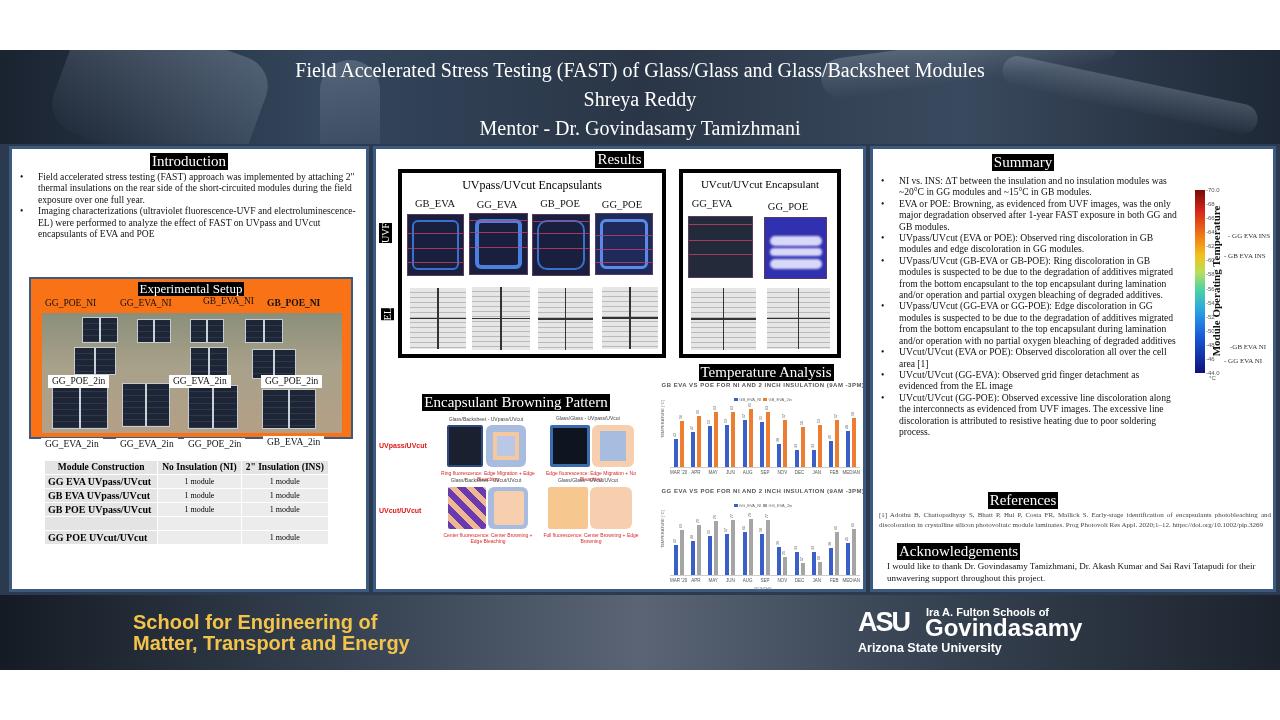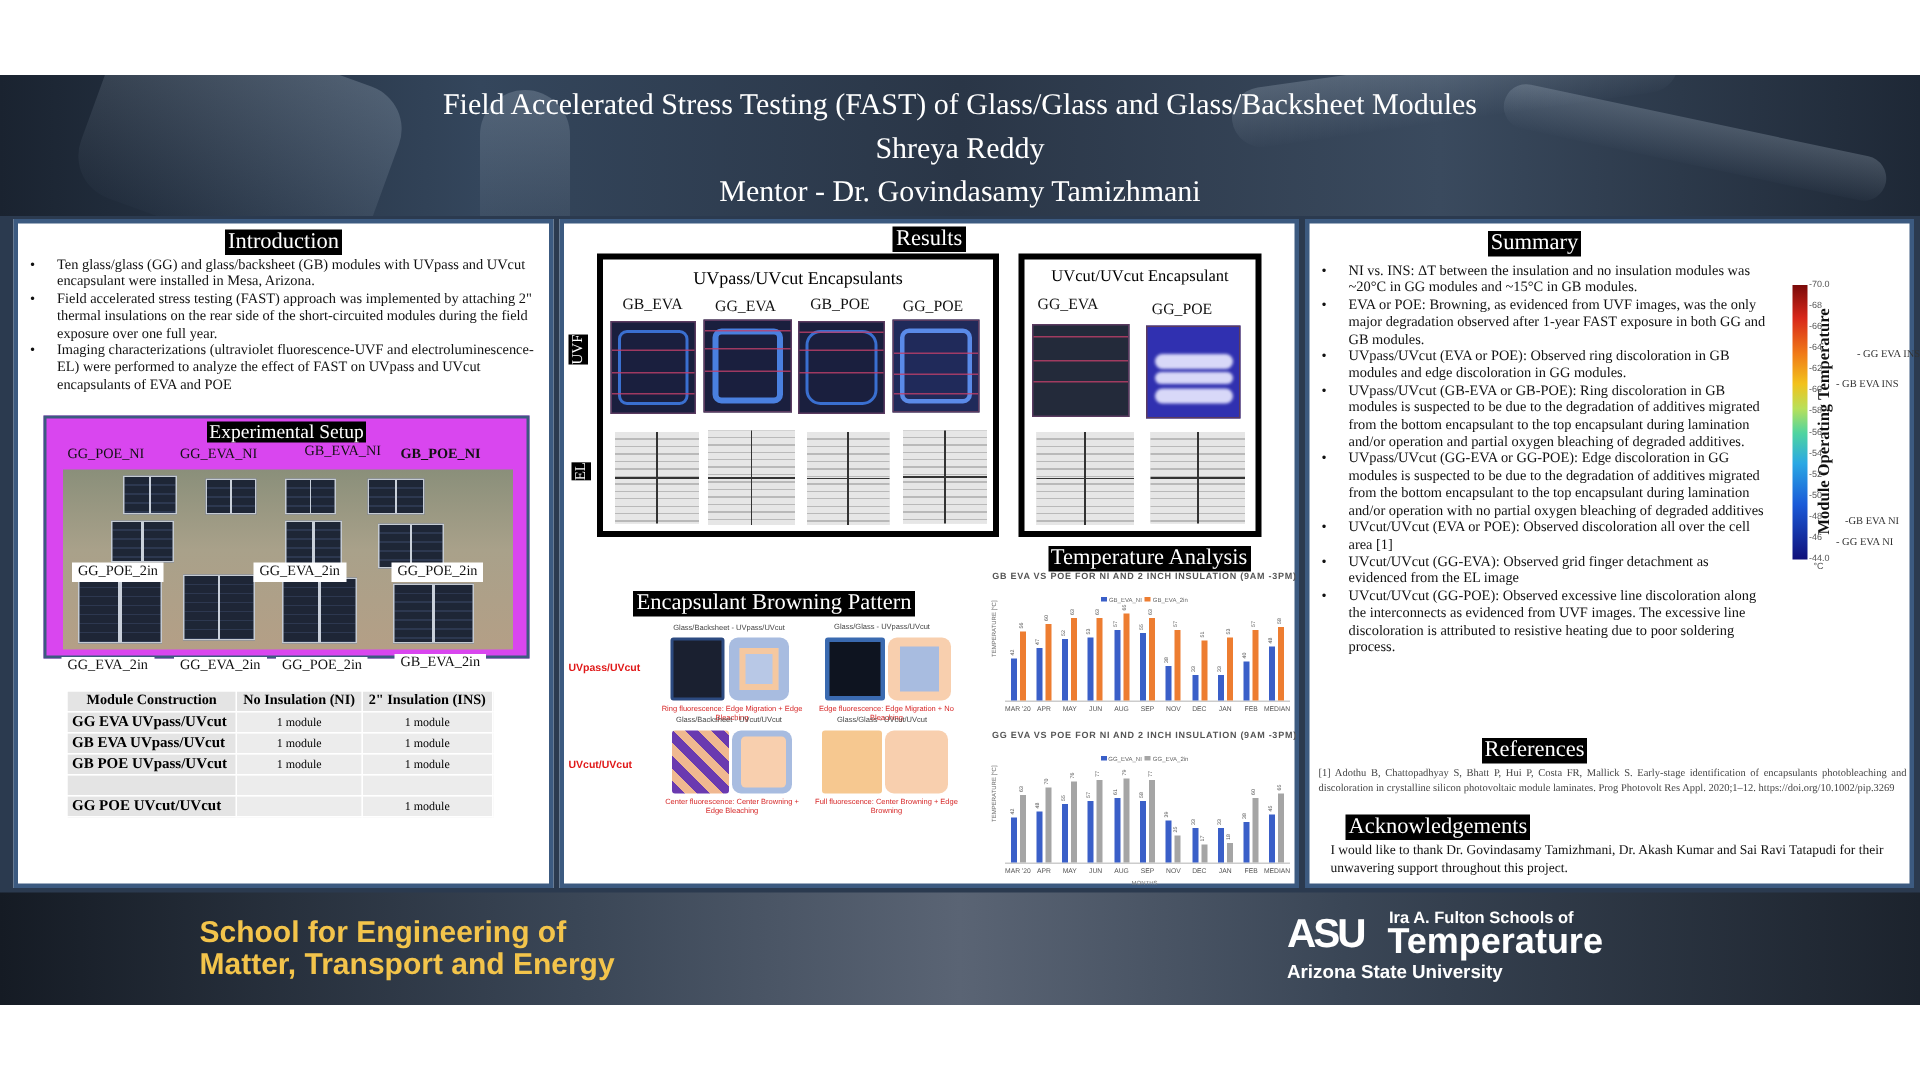--- a/index.html
+++ b/index.html
@@ -91,26 +91,25 @@
     <div class="title" style="top:8px;">Field Accelerated Stress Testing (FAST) of Glass/Glass and Glass/Backsheet Modules</div>
     <div class="title" style="top:37px;">Shreya Reddy</div>
     <div class="title" style="top:66px;">Mentor - Dr. Govindasamy Tamizhmani</div>
   </div>
 
   <div class="panel" style="left:9px;top:96px;width:360px;height:446px;">
     <div class="center" style="margin-top:3px;">
       <span class="sec-title">Introduction</span>
     </div>
     <ul class="bullets" style="margin-top:1px;">
-      <li>Ten glass/glass (GG) and glass/backsheet (GB) modules with UVpass and UVcut encapsulant were installed in Mesa, Arizona.</li>
       <li>Field accelerated stress testing (FAST) approach was implemented by attaching 2" thermal insulations on the rear side of the short-circuited modules during the field exposure over one full year.</li>
       <li>Imaging characterizations (ultraviolet fluorescence-UVF and electroluminescence-EL) were performed to analyze the effect of FAST on UVpass and UVcut encapsulants of EVA and POE</li>
     </ul>
 
-    <div style="position:absolute;left:17px;top:128px;width:324px;height:162px;border:2px solid #3c5a80;background:#d946ef;">
+    <div style="position:absolute;left:17px;top:128px;width:324px;height:162px;border:2px solid #3c5a80;background:#f97316;">
       <div class="center" style="margin-top:0px;">
         <span class="sec-title" style="font-size:13px;line-height:14px;">Experimental Setup</span>
       </div>
       <div class="photo" style="left:11px;top:34px;width:300px;height:120px;">
         <div class="solar" style="left:40px;top:4px;width:36px;height:26px;"></div>
         <div class="solar" style="left:95px;top:6px;width:34px;height:24px;"></div>
         <div class="solar" style="left:148px;top:6px;width:34px;height:24px;"></div>
         <div class="solar" style="left:203px;top:6px;width:38px;height:24px;"></div>
         <div class="solar" style="left:32px;top:34px;width:42px;height:28px;"></div>
         <div class="solar" style="left:148px;top:34px;width:38px;height:32px;"></div>
@@ -433,21 +432,21 @@
         <div class="cb-tick" style="left: 333px; top: 122.462px;">-58</div>
         <div class="cb-tick" style="left: 333px; top: 136.538px;">-56</div>
         <div class="cb-tick" style="left: 333px; top: 150.615px;">-54</div>
         <div class="cb-tick" style="left: 333px; top: 164.692px;">-52</div>
         <div class="cb-tick" style="left: 333px; top: 178.769px;">-50</div>
         <div class="cb-tick" style="left: 333px; top: 192.846px;">-48</div>
         <div class="cb-tick" style="left: 333px; top: 206.923px;">-46</div>
         <div class="cb-tick" style="left: 333px; top: 221px;">-44.0</div>
       </div>
     <div class="cb-tick" style="left:336px;top:226px;">°C</div>
-    <div class="cb-note" style="left:365px;top:83px;">- GG EVA INS</div>
+    <div class="cb-note" style="left:355px;top:83px;">- GG EVA INS</div>
     <div class="cb-note" style="left:351px;top:103px;">- GB EVA INS</div>
     <div class="cb-note" style="left:357px;top:194px;">-GB EVA NI</div>
     <div class="cb-note" style="left:351px;top:208px;">- GG EVA NI</div>
 
     <div style="position:absolute;left:0;top:342px;width:300px;text-align:center;">
       <span class="sec-title">References</span>
     </div>
     <div class="ref" style="left:6px;top:361px;width:392px;">[1]  Adothu B, Chattopadhyay S, Bhatt P, Hui P, Costa FR, Mallick S. Early-stage identification of encapsulants photobleaching and discoloration in crystalline silicon photovoltaic module laminates. Prog Photovolt Res Appl. 2020;1–12. https://doi.org/10.1002/pip.3269</div>
 
     <div style="position:absolute;left:0;top:393px;width:300px;text-align:left;margin-left:24px;">
@@ -456,16 +455,16 @@
     <div class="ack" style="left:14px;top:411px;width:370px;">I would like to thank Dr. Govindasamy Tamizhmani, Dr. Akash Kumar and Sai Ravi Tatapudi for their unwavering support throughout this project.</div>
   </div>
 
   <div class="footer">
     <div class="school">
       <div>School for Engineering of</div>
       <div>Matter, Transport and Energy</div>
     </div>
     <div class="asu-logo">ASU</div>
     <div class="ira">Ira A. Fulton Schools of</div>
-    <div class="eng">Temperature</div>
+    <div class="eng">Govindasamy</div>
     <div class="asu-name">Arizona State University</div>
   </div>
 </div>
 
 </body></html>

